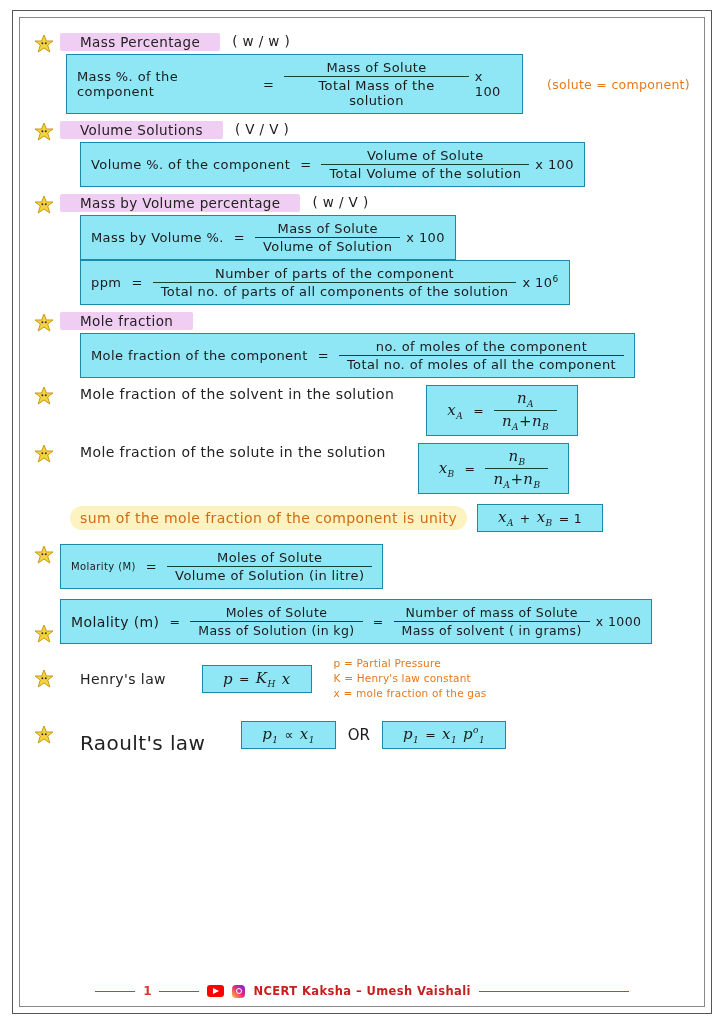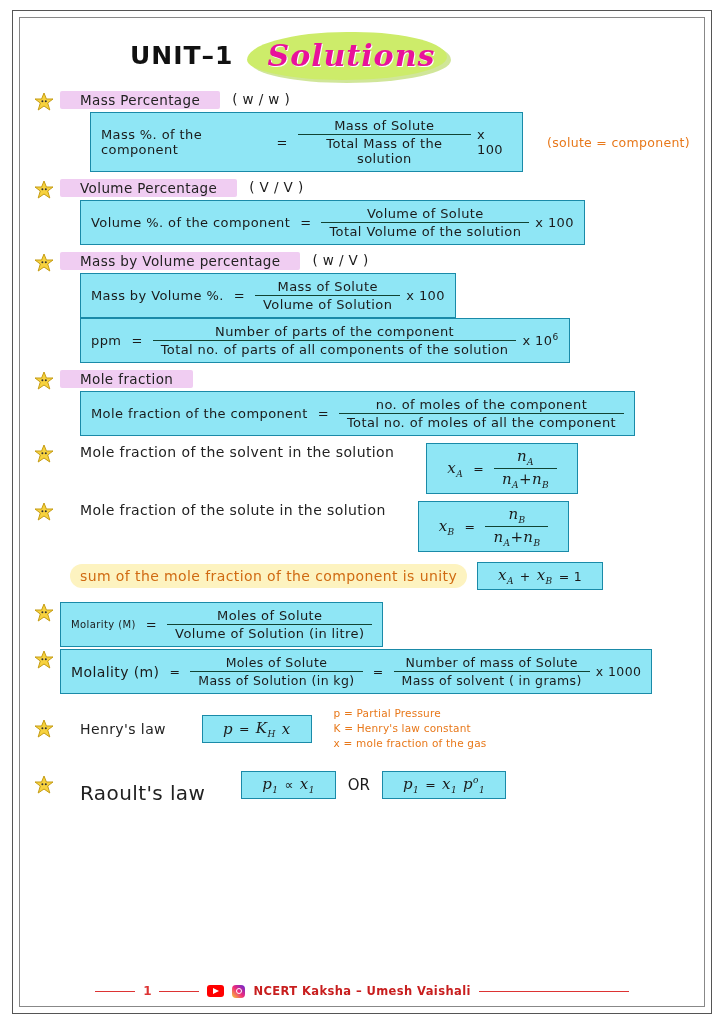--- a/index.html
+++ b/index.html
@@ -99,21 +99,21 @@
     border:1.6px solid #1a8aa8;
     padding:5px 10px;
     font-size:13px;
     letter-spacing:.4px;
     display:inline-flex;
     align-items:center;
     gap:6px;
     box-sizing:border-box;
   }
   .fbox.small{font-size:12.5px;padding:3px 20px;}
-  .indent{margin-left:56px;}
+  .indent{margin-left:32px;}
   .indent2{margin-left:46px;}
 
   .frac{display:inline-block;text-align:center;vertical-align:middle;}
   .frac .num{border-bottom:1.3px solid #143;padding:0 8px 1px;display:block;}
   .frac .den{padding:1px 8px 0;display:block;}
 
   .eq{padding:0 4px;}
   .mathv{font-family:"DejaVu Serif", serif;font-style:italic;font-size:15px;}
   .sub{font-size:9px;vertical-align:sub;}
   .sup{font-size:9px;vertical-align:super;}
@@ -177,27 +177,20 @@
   .brand{color:#c81e1e;font-weight:bold;font-size:11.5px;letter-spacing:.4px;}
   .longline{height:1px;background:#d33;width:150px;}
 </style>
 </head>
 <body>
 
 <div class="page">
 <div class="inner">
 <div class="content">
 
-  <div class="header">
-    <div class="unit-title">UNIT–1</div>
-    <div class="solutions-wrap">
-      <div class="solutions-blob"></div>
-      <div class="solutions-text">Solutions</div>
-    </div>
-  </div>
 
   <div class="row">
     <span class="star">
       <svg width="20" height="20" viewBox="0 0 20 20">
               <polygon points="10,1 12.4,7 19,7 13.7,11 15.8,18 10,14 4.2,18 6.3,11 1,7 7.6,7" fill="#f7d23e" stroke="#c59c14" stroke-width="1"></polygon>
               <circle cx="8.4" cy="9.2" r="1" fill="#333"></circle>
               <circle cx="11.8" cy="9.2" r="1" fill="#333"></circle>
             </svg>
     </span>
     <span class="heading">Mass   Percentage</span>
@@ -217,21 +210,21 @@
   </div>
 
   <div class="row">
     <span class="star">
       <svg width="20" height="20" viewBox="0 0 20 20">
               <polygon points="10,1 12.4,7 19,7 13.7,11 15.8,18 10,14 4.2,18 6.3,11 1,7 7.6,7" fill="#f7d23e" stroke="#c59c14" stroke-width="1"></polygon>
               <circle cx="8.4" cy="9.2" r="1" fill="#333"></circle>
               <circle cx="11.8" cy="9.2" r="1" fill="#333"></circle>
             </svg>
     </span>
-    <span class="heading">Volume  Percentage</span>
+    <span class="heading">Volume  Solutions</span>
     <span class="head-suffix">( V / V )</span>
   </div>
   <div class="flexline indent2">
     <div class="fbox">
       <span>Volume %.  of   the  component</span>
       <span class="eq">=</span>
       <span class="frac">
         <span class="num">Volume  of  Solute</span>
         <span class="den">Total  Volume  of  the  solution</span>
       </span>
@@ -354,21 +347,21 @@
     <div class="fbox">
       <span style="font-size:10px;">Molarity (M)</span>
       <span class="eq">=</span>
       <span class="frac">
         <span class="num">Moles  of  Solute</span>
         <span class="den">Volume  of  Solution (in litre)</span>
       </span>
     </div>
   </div>
 
-  <div class="row" style="margin-top:2px;">
+  <div class="row" style="margin-top:10px;align-items:flex-end;">
     <span class="star">
       <svg width="20" height="20" viewBox="0 0 20 20">
               <polygon points="10,1 12.4,7 19,7 13.7,11 15.8,18 10,14 4.2,18 6.3,11 1,7 7.6,7" fill="#f7d23e" stroke="#c59c14" stroke-width="1"></polygon>
               <circle cx="8.4" cy="9.2" r="1" fill="#333"></circle>
               <circle cx="11.8" cy="9.2" r="1" fill="#333"></circle>
             </svg>
     </span>
     <div class="fbox" style="font-size:12.5px;">
       <span style="font-size:14px;">Molality (m)</span>
       <span class="eq">=</span>

